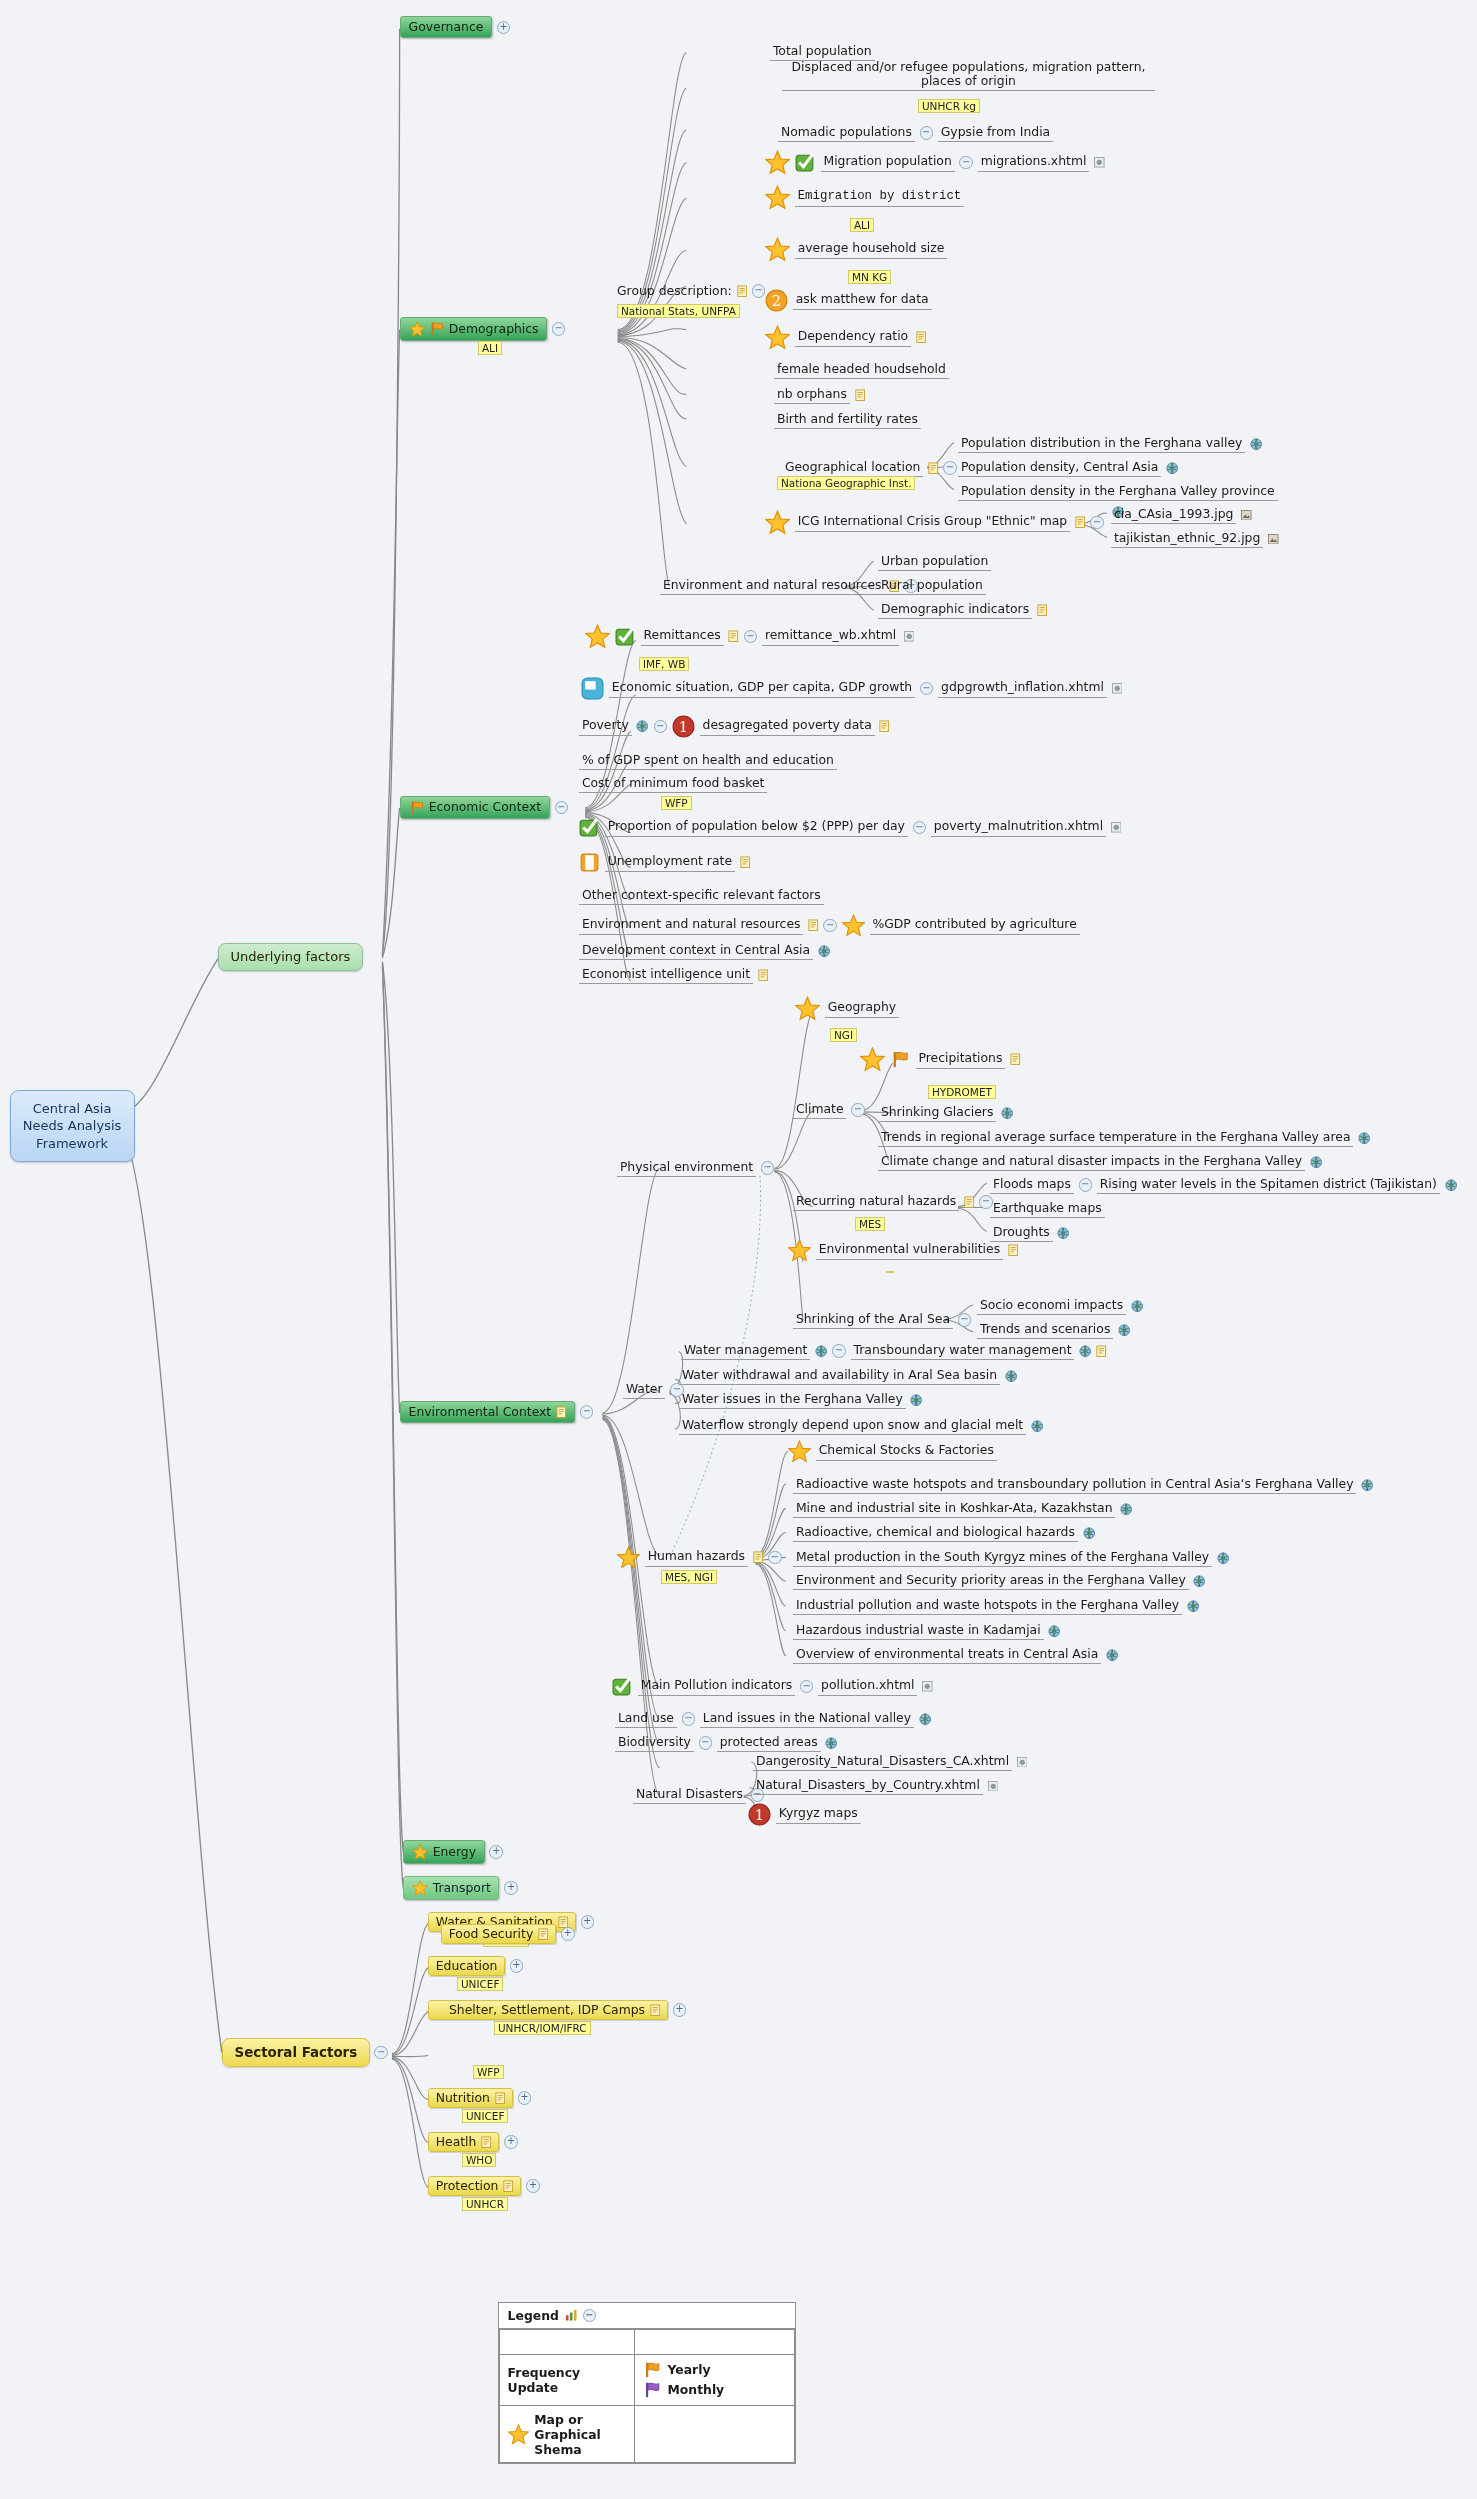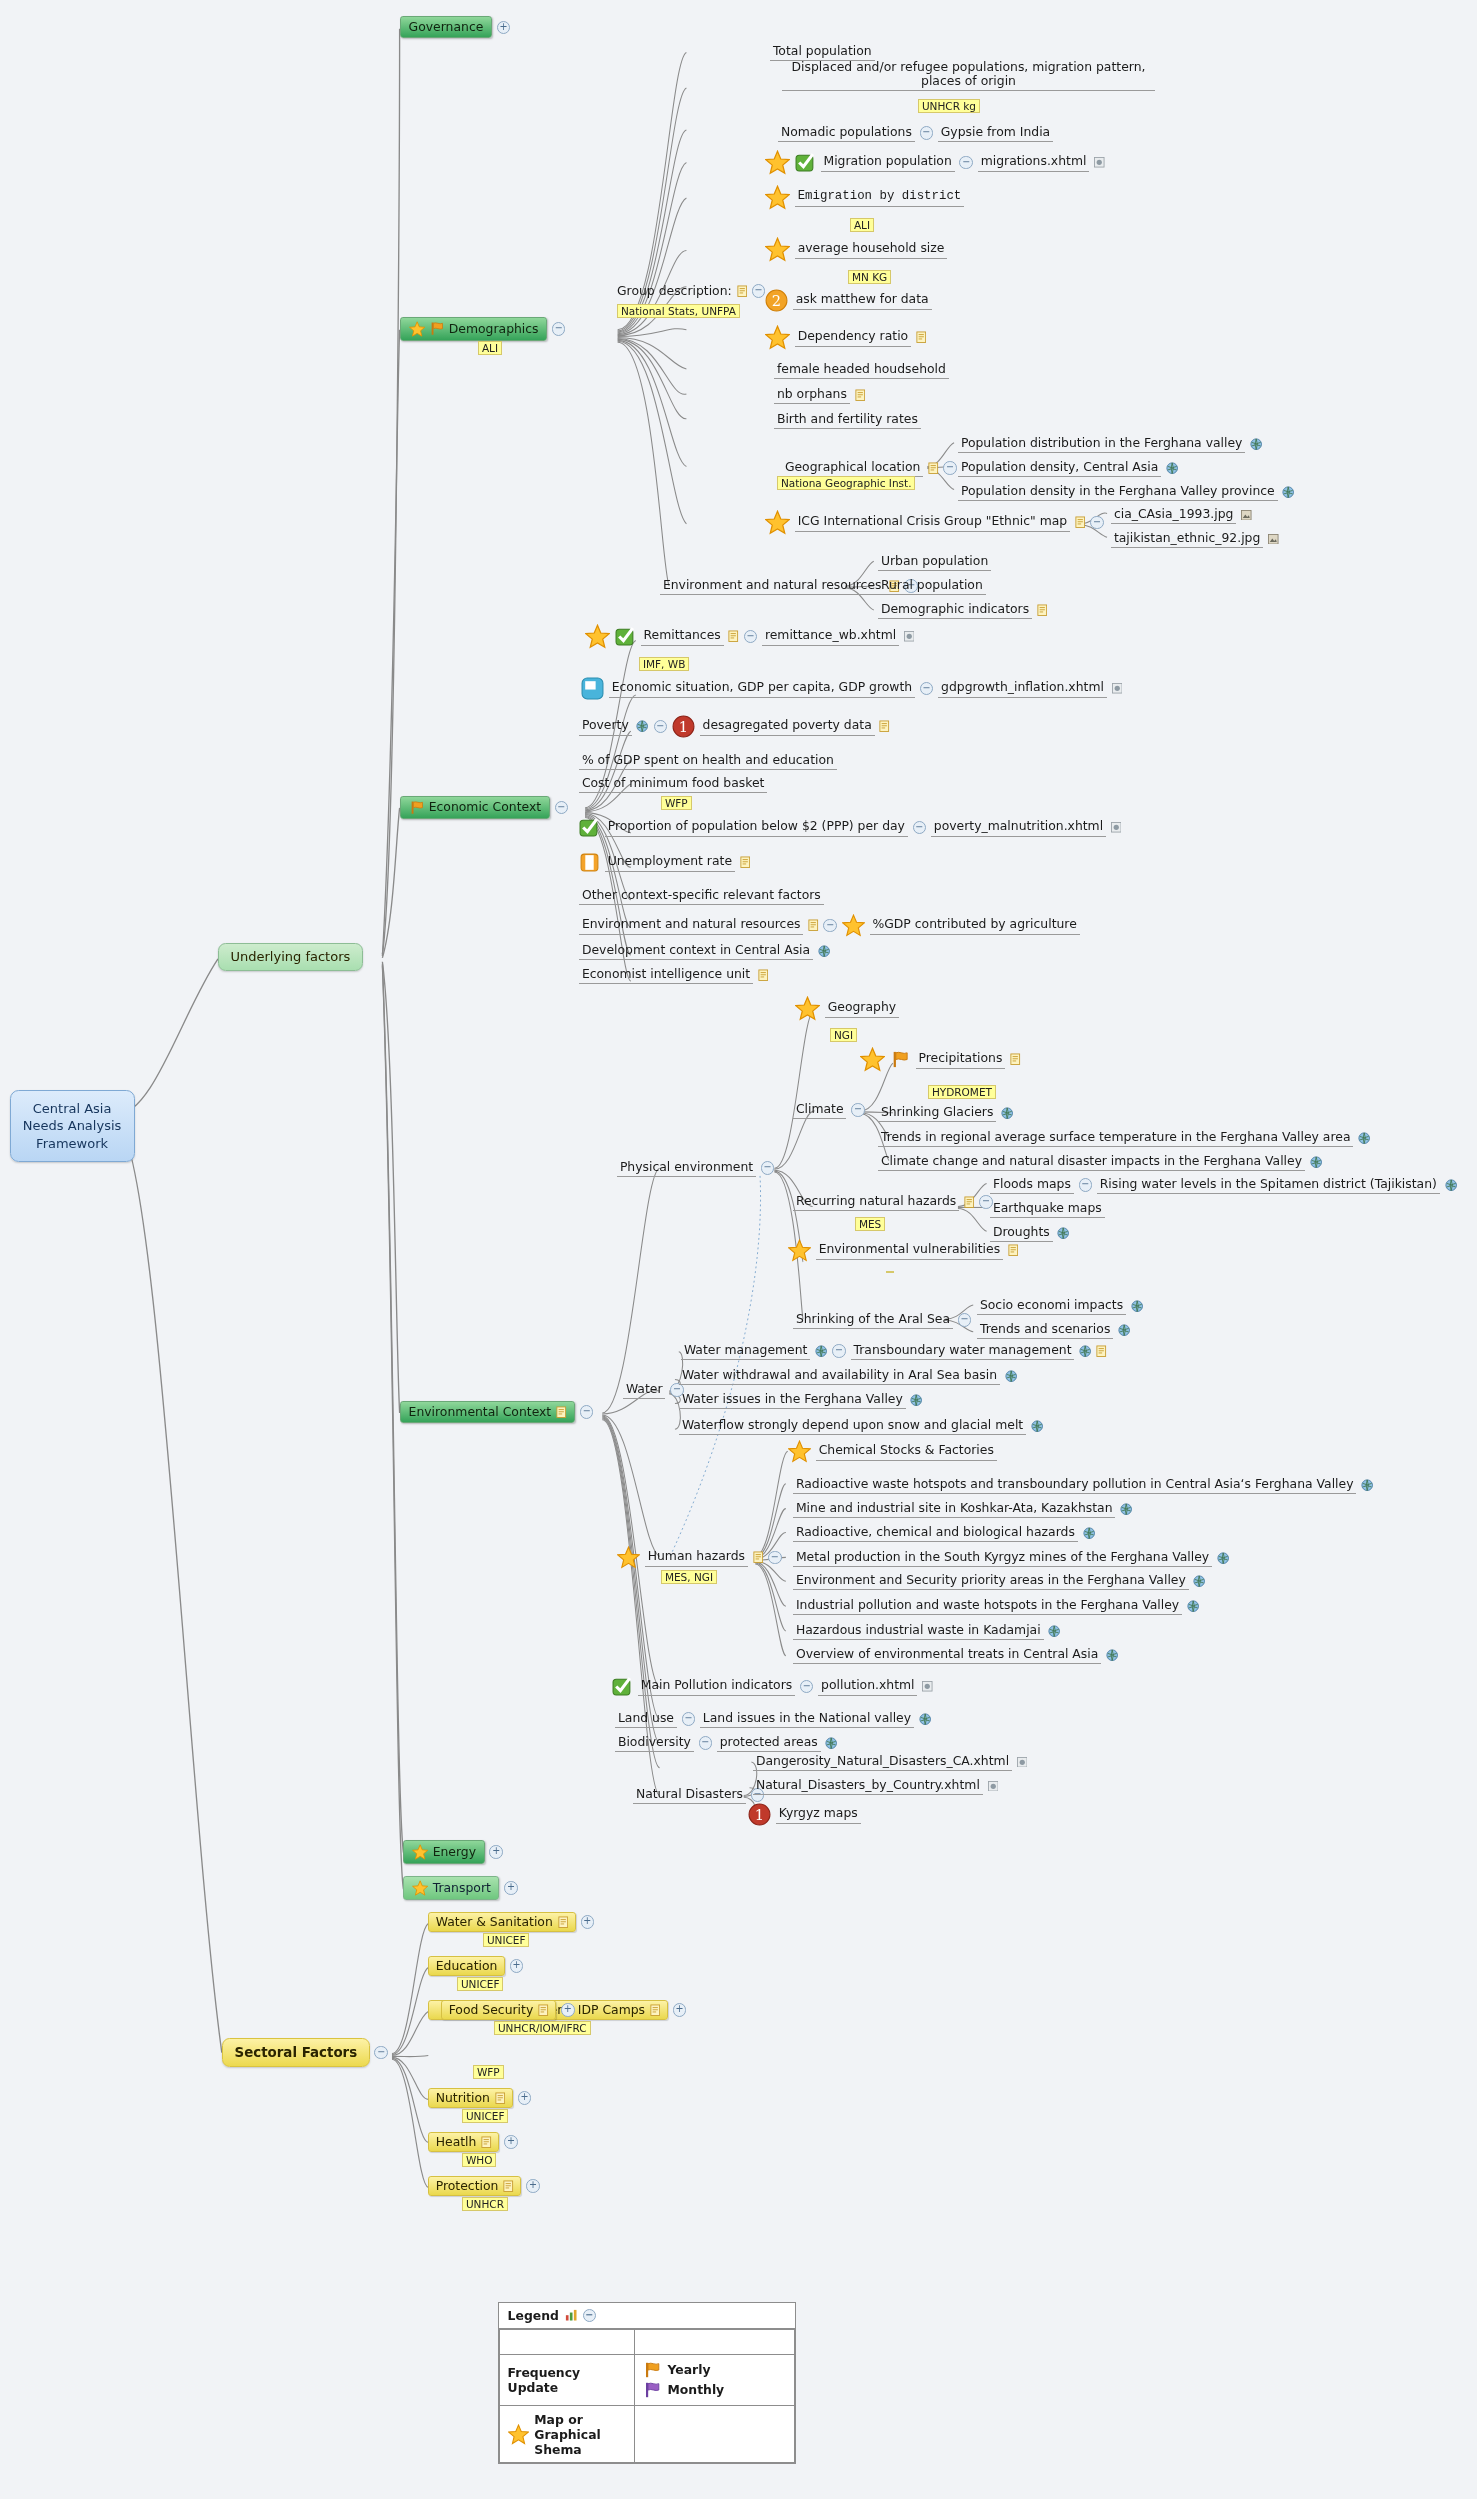--- a/index.html
+++ b/index.html
@@ -474,21 +474,21 @@
 </div>
 <div class="node" style="left:958px;top:459px;">
   <span class="lbl underline">Population density, Central Asia</span>
   <span class="ico">
         <svg width="12.4" height="12.4" viewBox="0 0 14 14">
           <circle cx="7" cy="7" r="6" fill="#8fc1e3" stroke="#4a7ea4"></circle>
           <path d="M2 5 Q7 8 12 5 M2 9 Q7 6 12 9 M7 1 Q4.5 7 7 13 M7 1 Q9.5 7 7 13" stroke="#3a7045" fill="none" stroke-width=".9"></path>
         </svg>
       </span>
 </div>
-<div class="node" style="left:958px;top:483px;">
+<div class="node" style="left:958px;top:483px;flex-direction:column;">
   <span class="lbl underline">Population density in the Ferghana Valley province</span>
   <span class="ico">
         <svg width="12.4" height="12.4" viewBox="0 0 14 14">
           <circle cx="7" cy="7" r="6" fill="#8fc1e3" stroke="#4a7ea4"></circle>
           <path d="M2 5 Q7 8 12 5 M2 9 Q7 6 12 9 M7 1 Q4.5 7 7 13 M7 1 Q9.5 7 7 13" stroke="#3a7045" fill="none" stroke-width=".9"></path>
         </svg>
       </span>
 </div>
 
 <div class="node" style="left:1111px;top:506px;">
@@ -1078,21 +1078,21 @@
           <svg width="10.5" height="12.4" viewBox="0 0 12 14">
             <rect x="1" y="1" width="10" height="12" fill="#fdf3c0" stroke="#c79b2e"></rect>
             <path d="M3 4h6M3 6.5h6M3 9h4" stroke="#c79b2e" stroke-width="1"></path>
           </svg>
         </span>
   </span>
   <span class="plusminus">+</span>
 </div>
 <div class="src" style="left:494px;top:2021px;">UNHCR/IOM/IFRC</div>
 
-<div class="node" style="left:428px;top:2000px;padding-left:13px;">
+<div class="node" style="left:428px;top:1924px;padding-left:13px;">
   <span class="ylw" style="display:flex;align-items:center;gap:4.8px;">
     <span>Food Security</span>
     <span class="ico">
           <svg width="10.5" height="12.4" viewBox="0 0 12 14">
             <rect x="1" y="1" width="10" height="12" fill="#fdf3c0" stroke="#c79b2e"></rect>
             <path d="M3 4h6M3 6.5h6M3 9h4" stroke="#c79b2e" stroke-width="1"></path>
           </svg>
         </span>
   </span>
   <span class="plusminus">+</span>

